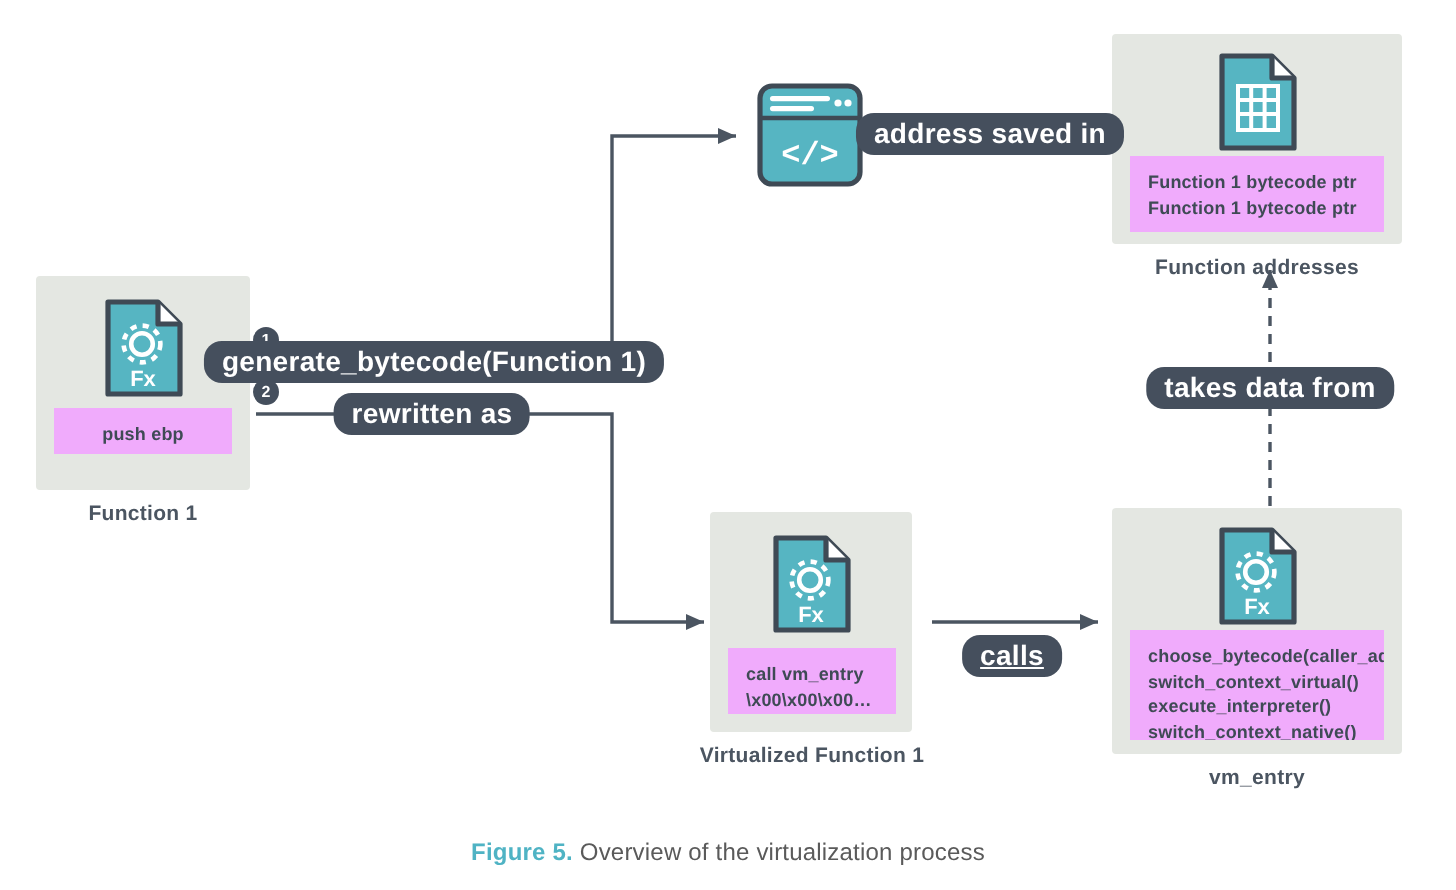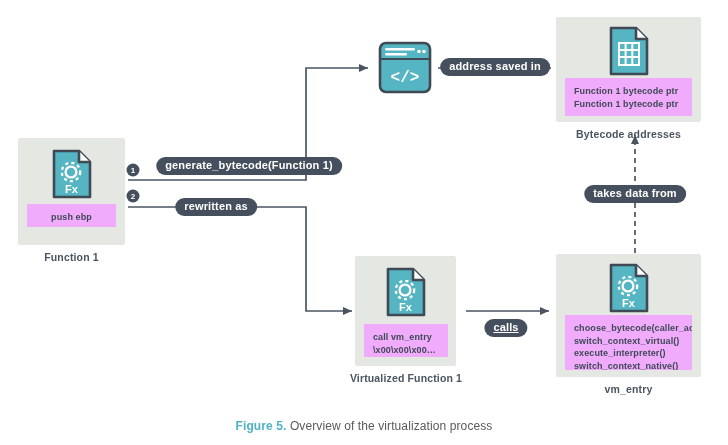--- a/index.html
+++ b/index.html
@@ -53,21 +53,21 @@
     color: #4b5561;
     letter-spacing: .15px;
   }
 
   
   .pill {
     position: absolute;
     background: #454f5d;
     color: #ffffff;
     border-radius: 9px;
-    font-size: 11px;
+    font-size: 14px;
     font-weight: 700;
     letter-spacing: .15px;
     padding: 3px 9px 4px;
     white-space: nowrap;
     transform: translate(-50%, -50%);
     line-height: 1;
   }
 
   
   .badge {
@@ -168,21 +168,21 @@
         <g fill="none" stroke="#ffffff" stroke-width="2">
           <rect x="11" y="18" width="20" height="22"></rect>
           <path d="M11 25 H31 M11 32 H31 M17.6 18 V40 M24.3 18 V40"></path>
         </g>
       </svg>
     </span>
     <div class="codebox" style="left:9px; top:61px; width:127px; height:38px;">Function 1 bytecode ptr
 Function 1 bytecode ptr
 …</div>
   </div>
-  <div class="caption" style="left:556px; top:128px; width:145px;">Bytecode addresses</div>
+  <div class="caption" style="left:556px; top:128px; width:145px;">Function addresses</div>
 
   <div class="panel" style="left:355px; top:256px; width:101px; height:110px;">
     <span class="panel-icon" style="top:10px;">
       <svg class="icon-fxdoc" width="42" height="52" viewBox="0 0 42 52" aria-hidden="true">
         <path d="M3 3 h25 l11 11 v35 H3 Z" fill="#56b5c2" stroke="#3f4a55" stroke-width="2.6" stroke-linejoin="round"></path>
         <path d="M28 3 v11 h11" fill="#ffffff" stroke="#3f4a55" stroke-width="2.6" stroke-linejoin="round"></path>
         <g fill="none" stroke="#ffffff" stroke-width="2.3">
           <circle cx="20" cy="24" r="5.4"></circle>
           <circle cx="20" cy="24" r="9.2" stroke-dasharray="3.1 3.1"></circle>
         </g>
@@ -210,21 +210,21 @@
 switch_context_virtual()
 execute_interpreter()
 switch_context_native()
 return</div>
   </div>
   <div class="caption" style="left:556px; top:383px; width:145px;">vm_entry</div>
 
   <div class="badge" style="left:133px; top:170px;">1</div>
   <div class="badge" style="left:133px; top:196px;">2</div>
 
-  <div class="pill" style="left:217px; top:166px;margin-left:32px;">generate_bytecode(Function 1)</div>
+  <div class="pill" style="left:217px; top:181px;">generate_bytecode(Function 1)</div>
 
   <div class="pill" style="left:216px; top:207px;">rewritten as</div>
 
   <div class="pill" style="left:495px; top:67px;">address saved in</div>
 
   <div class="pill" style="left:635px; top:194px;">takes data from</div>
 
   <div class="pill" style="left:506px; top:328px;text-decoration:underline;">calls</div>
 
   <div class="figcaption">

